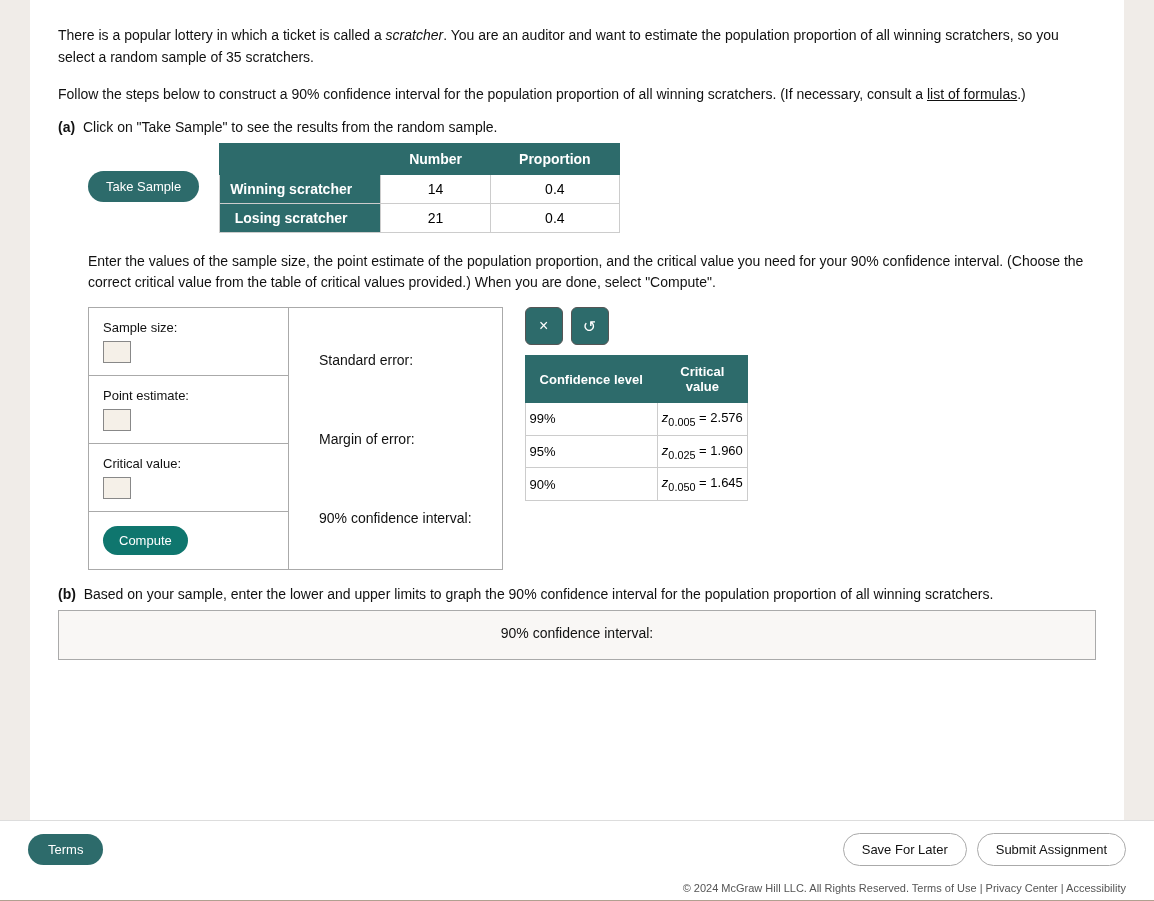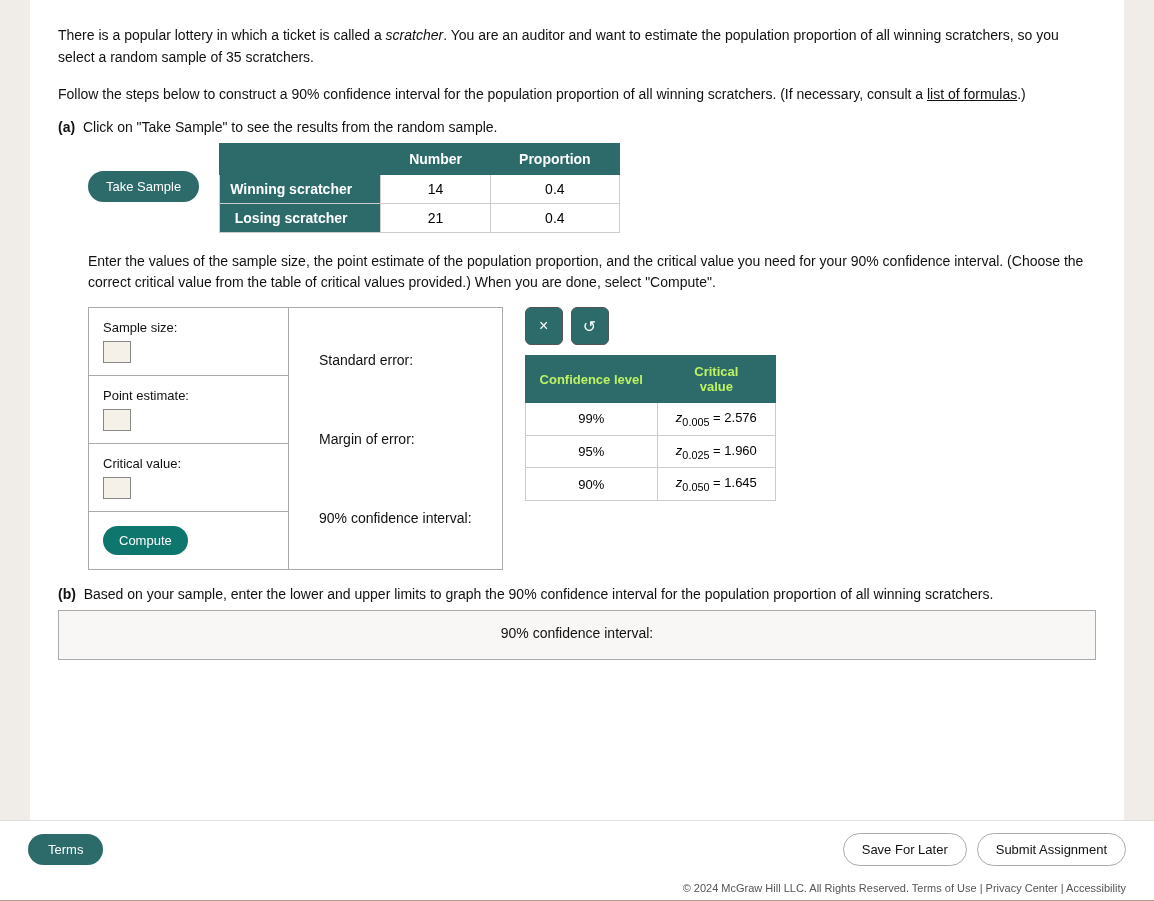--- a/index.html
+++ b/index.html
@@ -167,30 +167,29 @@
       display: flex;
       align-items: center;
       justify-content: center;
     }
     .critical-table {
       border-collapse: collapse;
       font-size: 13px;
     }
     .critical-table th {
       background: #2d6b6b;
-      color: #bef264;
+      color: #ffffff;
       padding: 8px 14px;
       border: 1px solid #2d6b6b;
       text-align: center;
       font-weight: bold;
     }
     .critical-table td {
       border: 1px solid #ccc;
-      padding: 7px 18px;
-      text-align: center;
+      padding: 7px 4px;
       background: white;
     }
     
     .part-b-section {
       margin-top: 10px;
       margin-bottom: 20px;
     }
     .confidence-interval-bar {
       border: 1px solid #aaa;
       padding: 14px 0;

